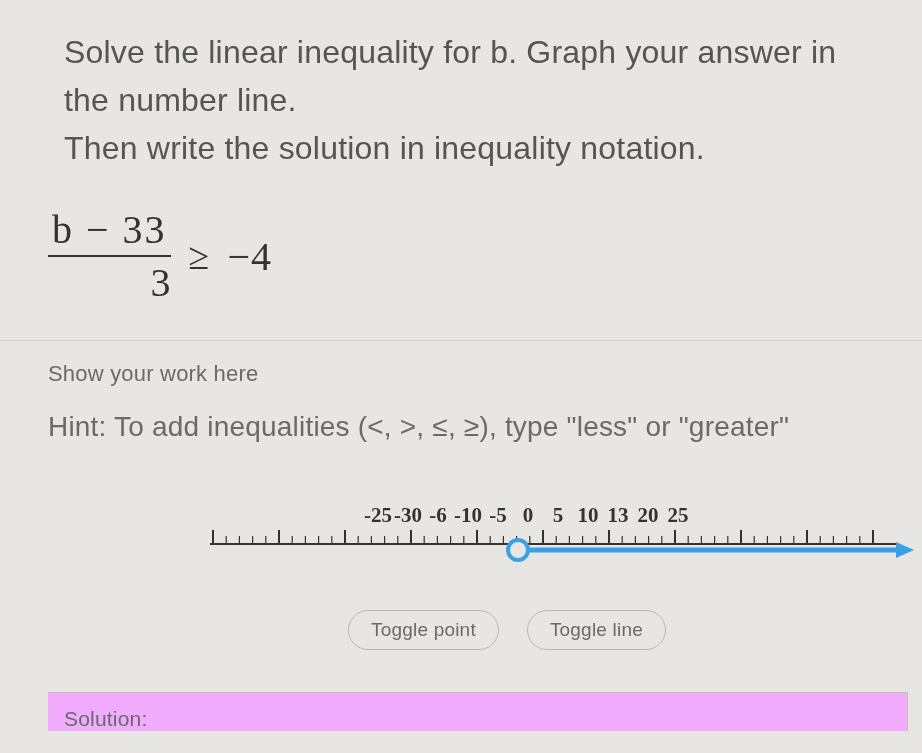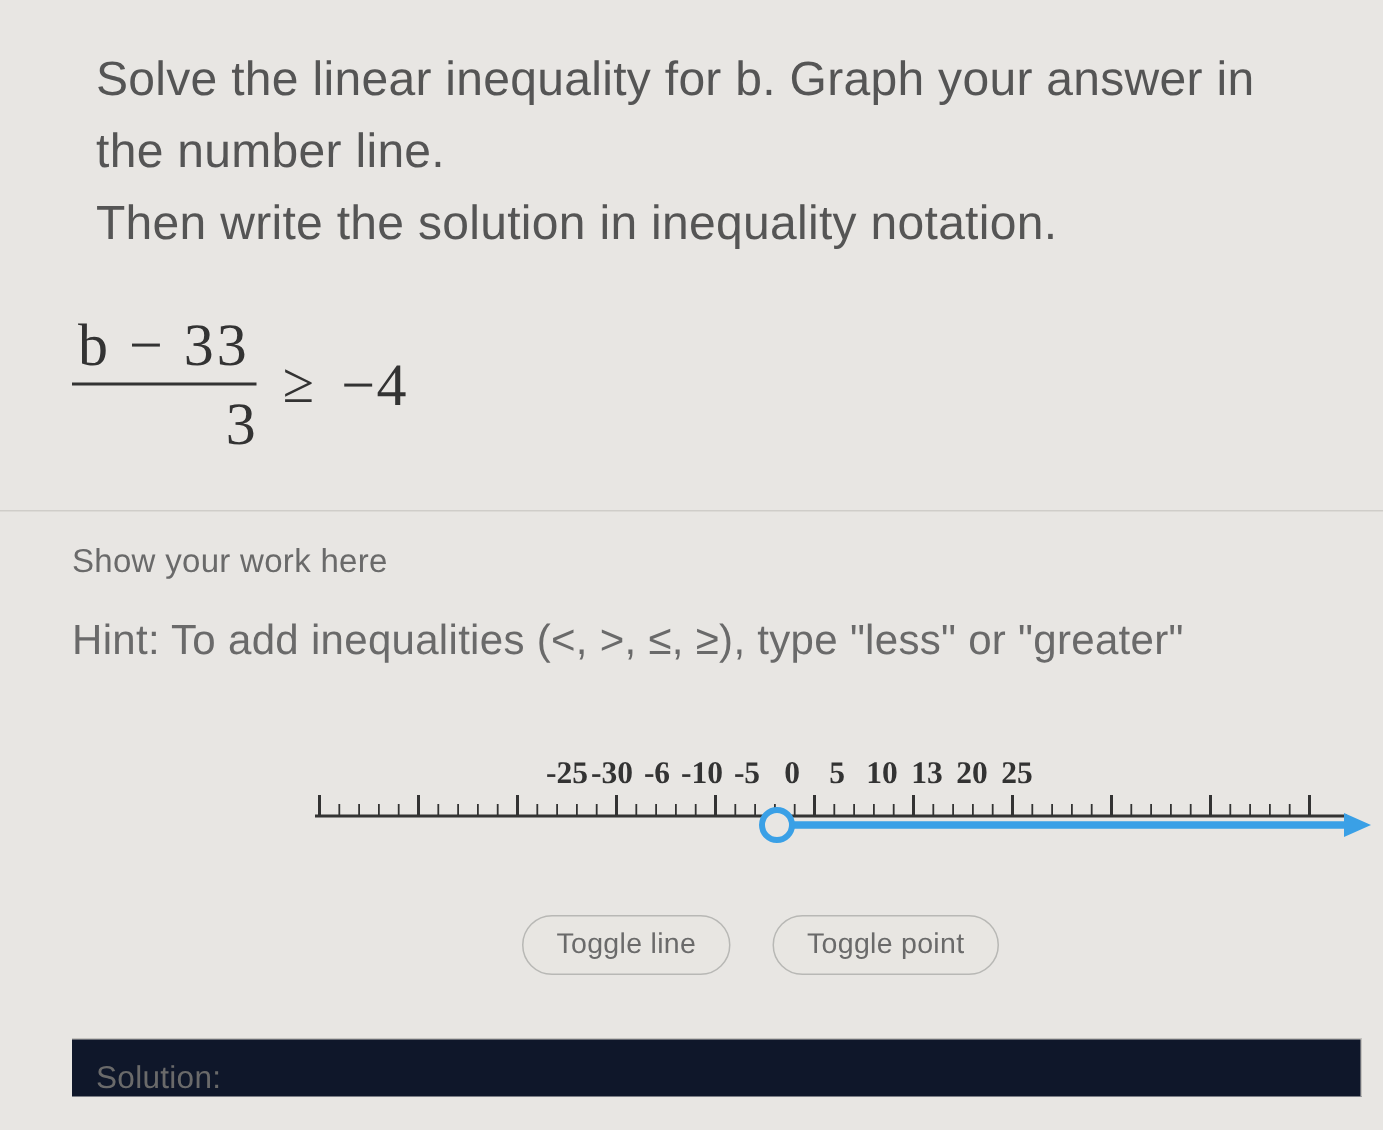--- a/index.html
+++ b/index.html
@@ -93,21 +93,21 @@
     font-size: 19px;
     color: #6a6a6a;
     cursor: pointer;
     font-family: inherit;
     letter-spacing: 0.2px;
   }
   .solution-box {
     margin-top: 42px;
     border-top: 1.5px solid #c4c2be;
     border-right: 1.5px solid #c4c2be;
-    background: #0f172a;
+    background: #f0abfc;
     padding: 14px 16px 0 16px;
     font-size: 21px;
     color: #6a6a6a;
     letter-spacing: 0.2px;
     width: 860px;
   }
 </style>
 </head>
 <body>
 
@@ -205,20 +205,20 @@
       <line x1="12" y1="16" x2="700" y2="16" stroke="#333" stroke-width="2"></line>
 
       <line x1="328" y1="22" x2="698" y2="22" stroke="#3aa0e6" stroke-width="5"></line>
       <polygon points="698,14 716,22 698,30" fill="#3aa0e6"></polygon>
 
       <circle cx="320" cy="22" r="10" fill="#e8e6e3" stroke="#3aa0e6" stroke-width="4"></circle>
     </svg>
   </div>
 
   <div class="toggles">
+    <button class="toggle-btn">Toggle point</button>
     <button class="toggle-btn">Toggle line</button>
-    <button class="toggle-btn">Toggle point</button>
   </div>
 
   <div class="solution-box">
     <span>Solution:</span>
   </div>
 </div>
 
 </body></html>

